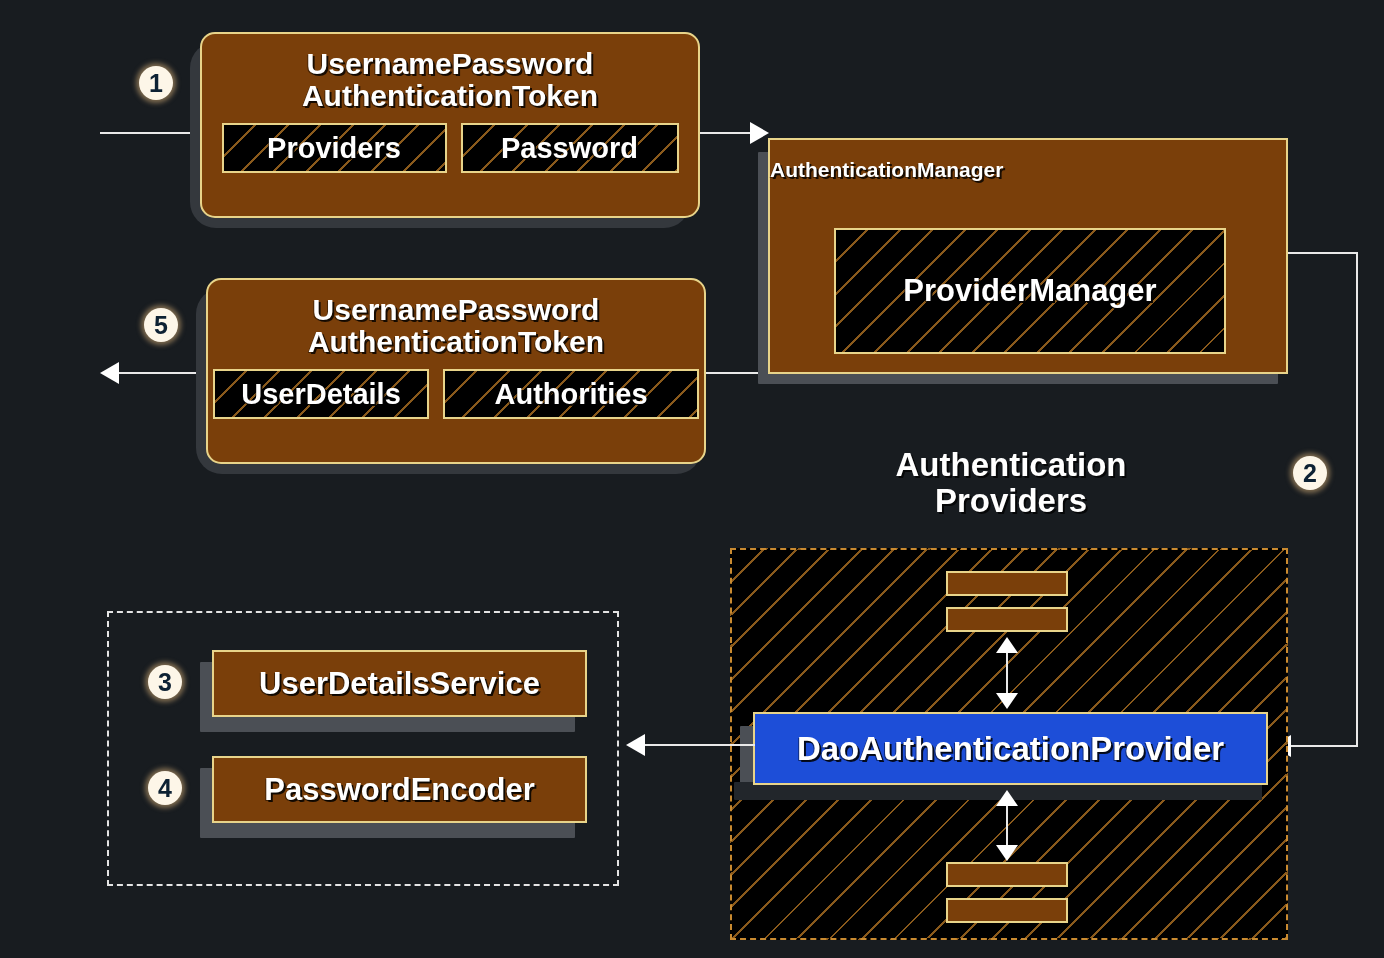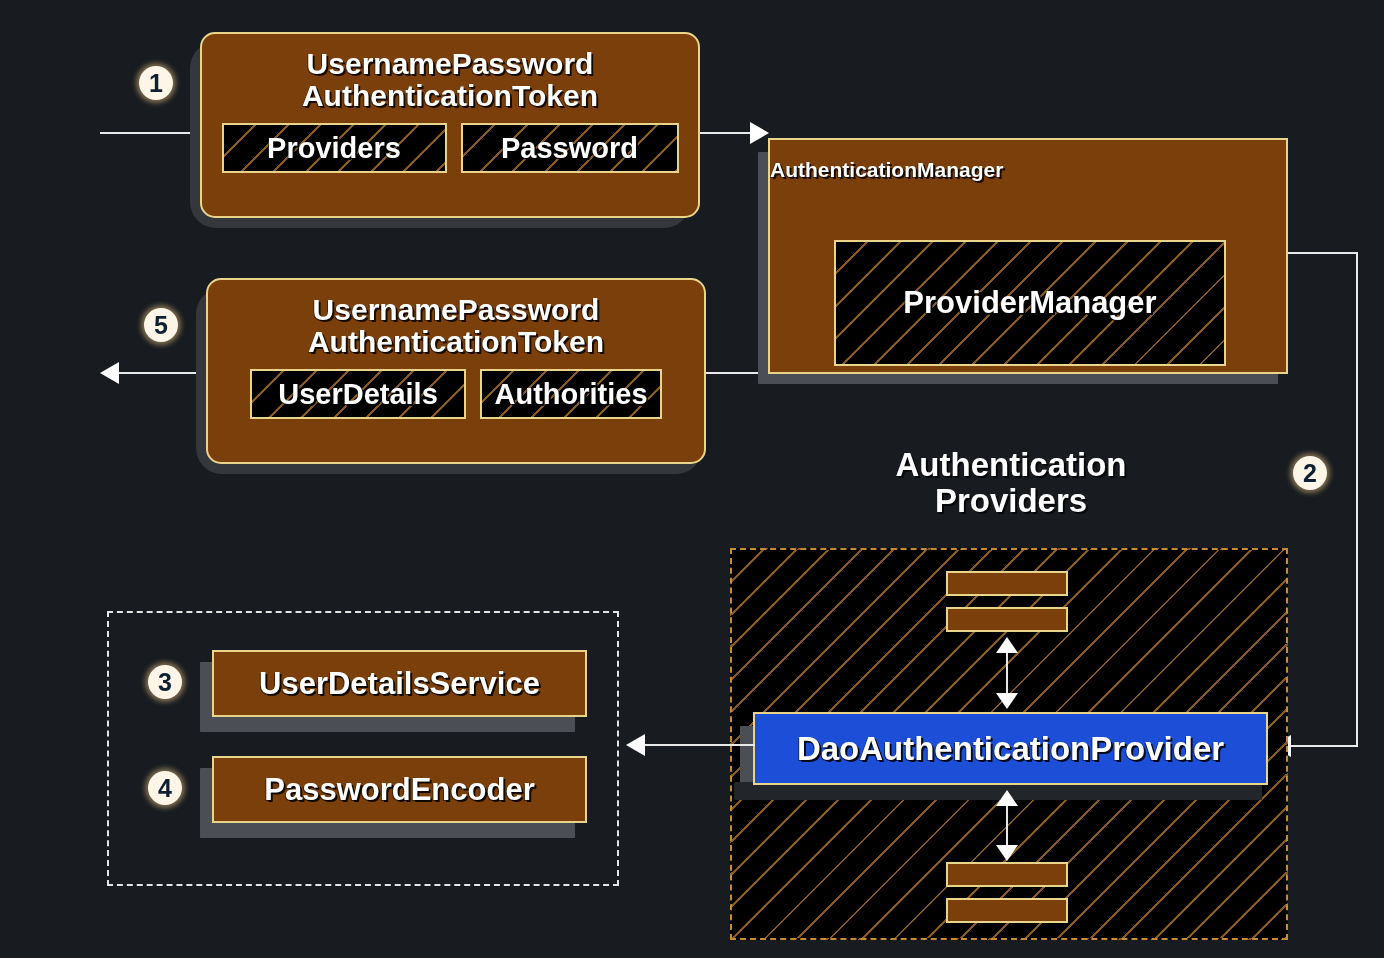--- a/index.html
+++ b/index.html
@@ -153,21 +153,20 @@
     position: absolute;
     left: 64px;
     top: 88px;
     width: 392px;
     height: 126px;
     border: 2px solid #e8d48a;
     box-sizing: border-box;
     display: flex;
     align-items: center;
     justify-content: center;
-    margin-top: 12px;
   }
   .am-inner span {
     color: #ffffff;
     font-size: 31px;
     font-weight: bold;
     text-shadow: 2px 2px 0 rgba(0,0,0,.95), -1px 1px 0 rgba(0,0,0,.6);
   }
 
   
   .providers-title {
@@ -257,21 +256,21 @@
   <div class="arrow-l" style="left:100px; top:362px;"></div>
   <div class="hline" style="left:700px; top:372px; width:68px;"></div>
 
   <div class="round-shadow" style="left:196px; top:288px; width:506px; height:186px;"></div>
 
   <div class="token-card" style="left:206px; top:278px; width:500px; height:186px;">
     <div class="token-title">UsernamePassword
 AuthenticationToken</div>
     <div class="token-fields">
       <div class="token-field hatch" style="width:216px;">UserDetails</div>
-      <div class="token-field hatch" style="width:182px;">Authorities</div>
+      <div class="token-field hatch" style="width:256px;">Authorities</div>
     </div>
   </div>
 
   <div class="slab-shadow" style="left:758px; top:152px; width:520px; height:232px;"></div>
 
   <div class="am-box brown" style="left:768px; top:138px; width:520px; height:236px;">
     <div class="am-title">AuthenticationManager</div>
     <div class="am-inner hatch">
       <span>ProviderManager</span>
     </div>

